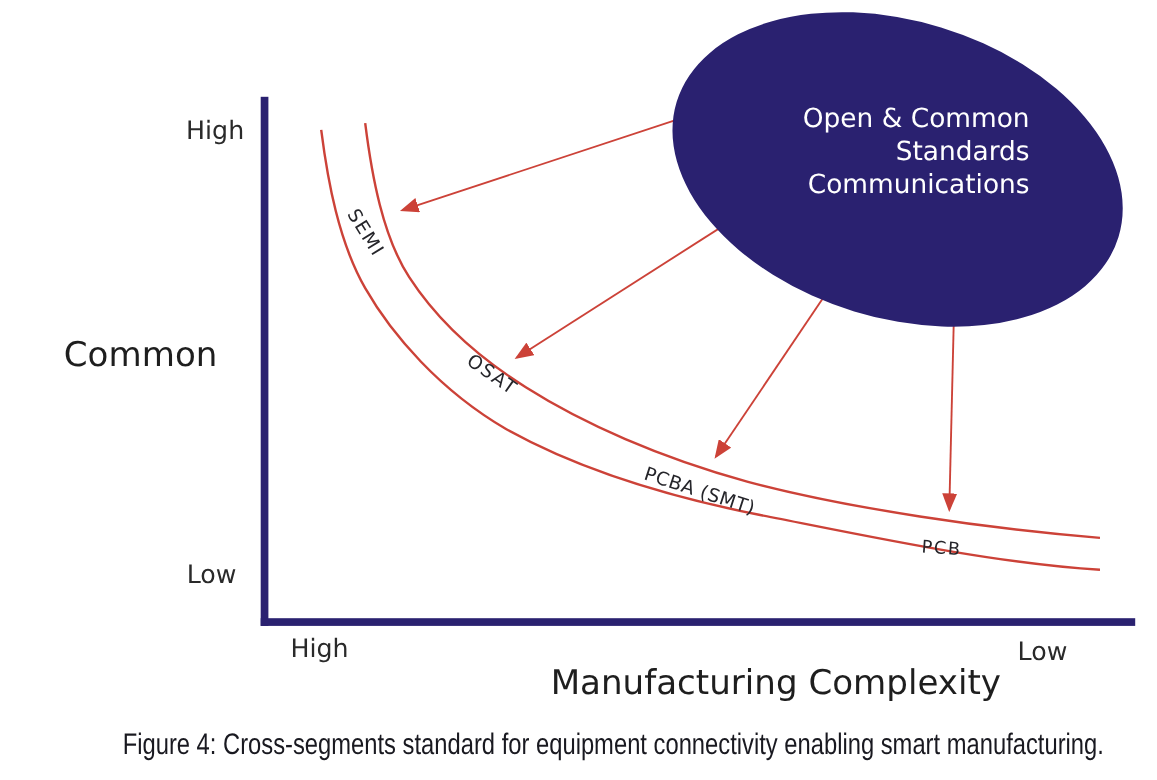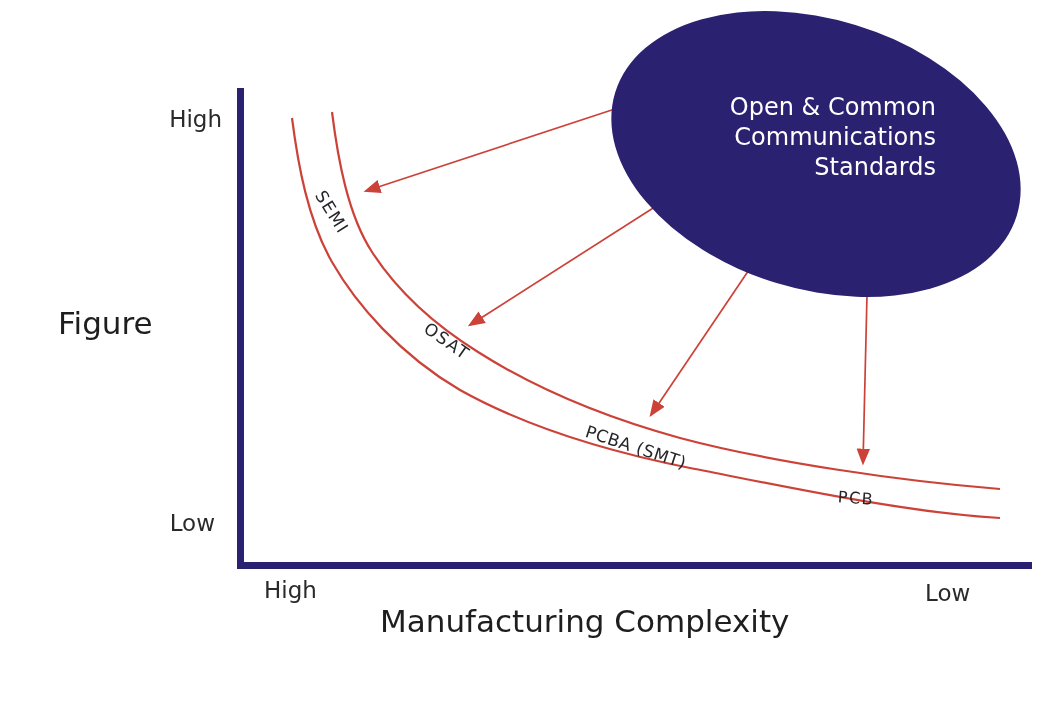--- a/index.html
+++ b/index.html
@@ -12,21 +12,21 @@
   .axis{position:absolute;background:#2a2170;z-index:2;}
   .axis-y{left:237px;top:88px;width:7px;height:481px;}
   .axis-x{left:237px;top:562px;width:795px;height:7px;}
   .lbl{position:absolute;z-index:2;white-space:nowrap;}
   .tick{font-size:23px;color:#2a2a2a;}
   .y-high{left:122px;top:106px;width:100px;text-align:right;}
   .y-low{left:115px;top:510px;width:100px;text-align:right;}
   .x-high{left:264px;top:577px;}
   .x-low{left:925px;top:580px;}
   .margins{left:58px;top:305px;font-size:31px;color:#1e1e1e;}
-  .x-title{left:380px;top:603px;width:530px;text-align:left;font-size:31px;color:#1e1e1e;}
+  .x-title{left:380px;top:603px;width:530px;text-align:right;font-size:31px;color:#1e1e1e;}
   .seg{position:absolute;z-index:2;color:#25252a;font-size:17px;letter-spacing:1.5px;white-space:nowrap;}
   .seg-semi {left:332px;top:212px;transform:translate(-50%,-50%) rotate(58deg);}
   .seg-osat {left:447px;top:341px;transform:translate(-50%,-50%) rotate(35deg);}
   .seg-pcba {left:636px;top:447px;transform:translate(-50%,-50%) rotate(18deg);letter-spacing:0.5px;}
   .seg-pcb  {left:856px;top:498px;transform:translate(-50%,-50%) rotate(4deg);font-size:16px;}
   .bubble{
     position:absolute;z-index:2;left:606px;top:19px;width:420px;height:270px;
     background:#2a2170;border-radius:50%;transform:rotate(17deg);
   }
   .bubble-text{
@@ -62,29 +62,32 @@
   </svg>
 
   <div class="axis axis-y"></div>
   <div class="axis axis-x"></div>
 
   <div class="lbl tick y-high">High</div>
   <div class="lbl tick y-low">Low</div>
   <div class="lbl tick x-high">High</div>
   <div class="lbl tick x-low">Low</div>
 
-  <div class="lbl margins">Figure</div>
+  <div class="lbl margins">Common</div>
   <div class="lbl x-title">Manufacturing Complexity</div>
 
   <div class="seg seg-semi">SEMI</div>
   <div class="seg seg-osat">OSAT</div>
   <div class="seg seg-pcba">PCBA (SMT)</div>
   <div class="seg seg-pcb">PCB</div>
 
   <div class="bubble"></div>
   <div class="bubble-text">
     <div>Open &amp; Common</div>
+    <div>Standards</div>
     <div>Communications</div>
-    <div>Standards</div>
   </div>
 
+  <div class="caption">
+    <span>Figure 4: Cross-segments standard for equipment connectivity enabling smart manufacturing.</span>
+  </div>
 
 </div>
 
 </body></html>

